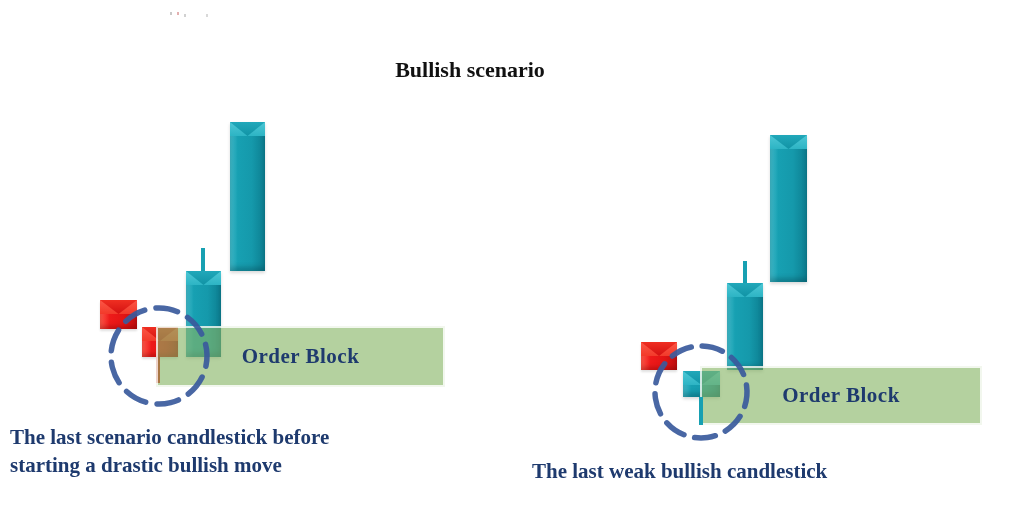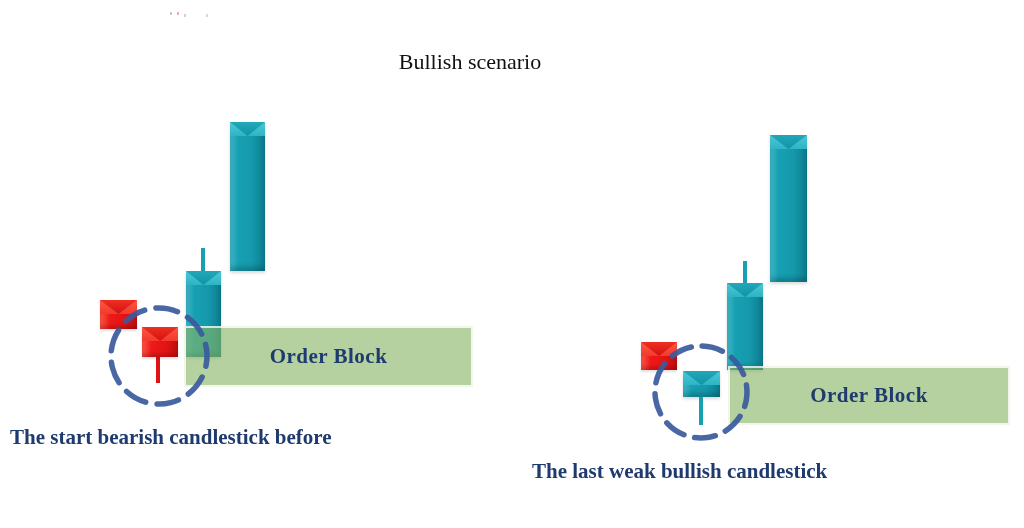--- a/index.html
+++ b/index.html
@@ -18,23 +18,23 @@
     --red-dark: #bf0f0f;
     --red-bevel: #d31111;
     --order-block-fill: rgba(134,180,100,0.62);
     --circle-blue: #3a5a9c;
     --label-navy: #1e3a6e;
     --title-black: #111111;
   }
 
   .page-title {
     position: absolute;
-    left: 470px; top: 49px;
+    left: 470px; top: 57px;
     transform: translateX(-50%);
-    font-size: 22px; font-weight: normal;
+    font-size: 22px; font-weight: bold;
     color: var(--title-black);
     white-space: nowrap;
   }
 
   
   .candle {
     position: absolute;
     z-index: 1;
     overflow: hidden;
   }
@@ -63,21 +63,21 @@
   .wick.teal { background: var(--teal-main); }
   .wick.red  { background: #e01212; }
   .wick.over { z-index: 3; }
 
   
   .order-block {
     position: absolute;
     z-index: 2;
     background: var(--order-block-fill);
     box-shadow: 0 0 0 2px rgba(240,246,235,0.85);
-    display: flex; align-items: center; justify-content: center; margin-left: 28px;
+    display: flex; align-items: center; justify-content: center;
   }
   .order-block .ob-label {
     font-size: 21px; font-weight: bold;
     color: var(--label-navy);
     letter-spacing: 0.5px;
   }
 
   
   .circle-box { position: absolute; z-index: 4; }
   .circle-box svg { display: block; }
@@ -131,21 +131,22 @@
     <span class="ob-label">Order Block</span>
   </div>
 
   <div class="circle-box" style="left:103px; top:300px;">
     <svg width="112" height="112" viewBox="0 0 112 112">
       <circle cx="56" cy="56" r="48" stroke-dasharray="22 11.5" transform="rotate(-14 56 56)"></circle>
     </svg>
   </div>
 
   <div class="caption" style="left:10px; top:423px;">
-    <div>The start bearish candlestick before</div>
+    <div>The last scenario candlestick before</div>
+    <div>starting a drastic bullish move</div>
   </div>
 </div>
 
 <div>
 
   <div class="candle teal" style="left:770px; top:135px; width:37px; height:147px;"></div>
 
   <div class="wick teal" style="left:743px; top:261px; width:4px; height:24px;"></div>
   <div class="candle teal" style="left:727px; top:283px; width:36px; height:87px;"></div>
 

